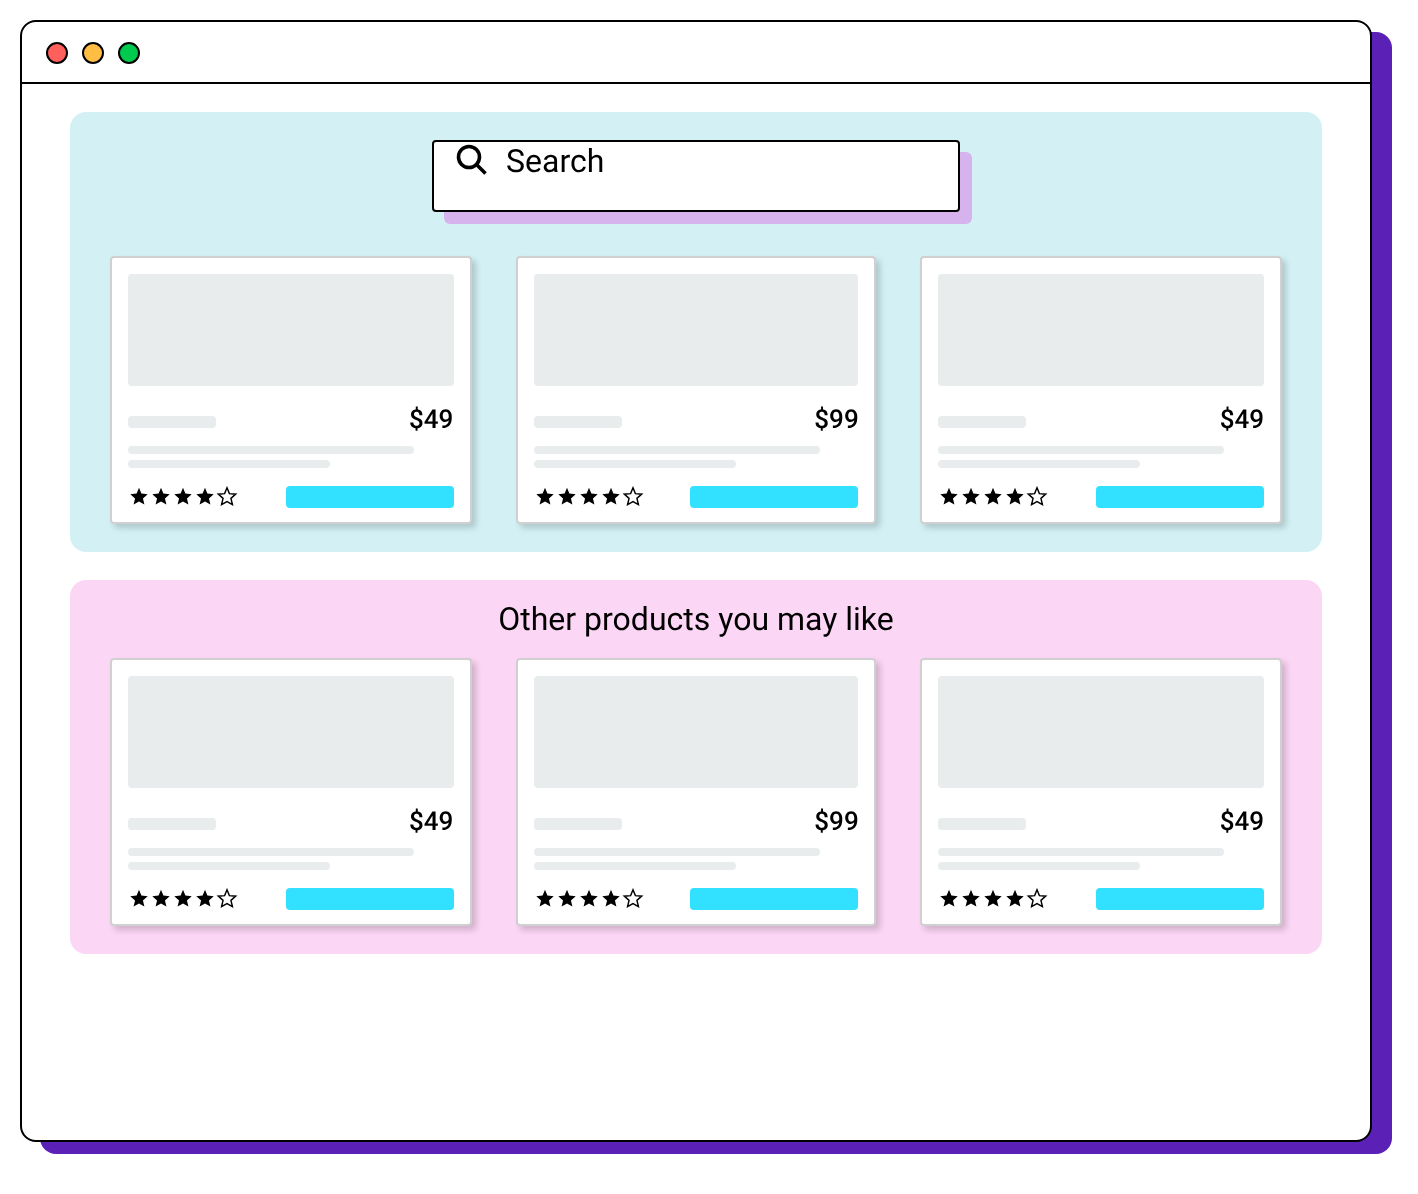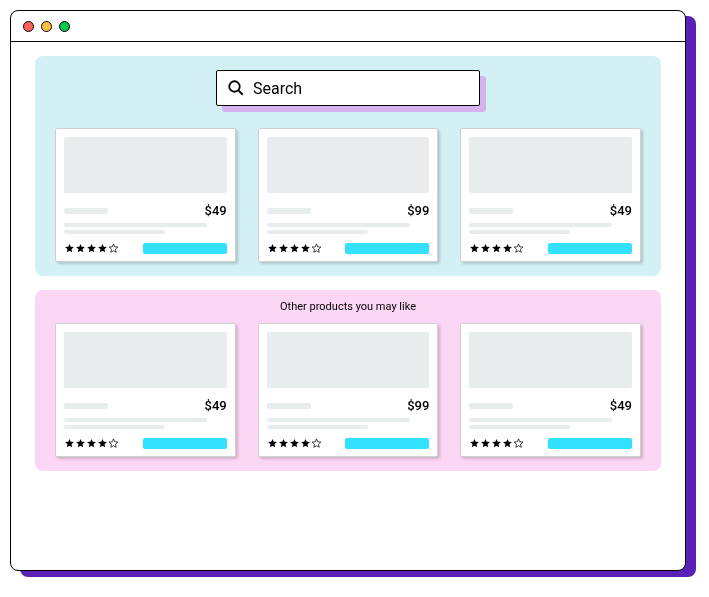--- a/index.html
+++ b/index.html
@@ -62,21 +62,21 @@
     width: 264px;
     margin: 0 auto 22px;
   }
   .search-shadow {
     position:absolute; top:6px; left:6px;
     width:100%; height:36px;
     background:#d6b3ec; border-radius:3px;
   }
   .search-box {
     position: relative;
-    display:flex; align-items:center;
+    display:flex; align-items:flex-start;
     width:100%; height:36px;
     background:#fff; border:1.5px solid #000;
     border-radius:2px;
     padding: 0 10px;
     gap:8px;
   }
   .search-icon svg { width:18px; height:18px; display:block; }
   .search-input {
     border:none; outline:none; width:100%;
     font-size:16px; font-family:inherit;
@@ -110,21 +110,21 @@
   .ph-line.w2 { width:62%; }
   .row-bottom {
     margin-top:9px; display:flex; justify-content:space-between; align-items:center;
   }
   .stars { display:flex; gap:0px; }
   .star svg { width:11px; height:11px; display:block; }
   .cta {
     width:84px; height:11px; background:#32e0ff; border-radius:2px;
   }
   .section-title {
-    text-align:center; font-size:11px; color:#000;
+    text-align:center; font-size:16px; color:#000;
     margin-bottom:10px;
   }
 </style>
 </head>
 <body>
 
 <div class="stage">
   <div class="window-shadow"></div>
   <div class="window">
     <div class="titlebar">

